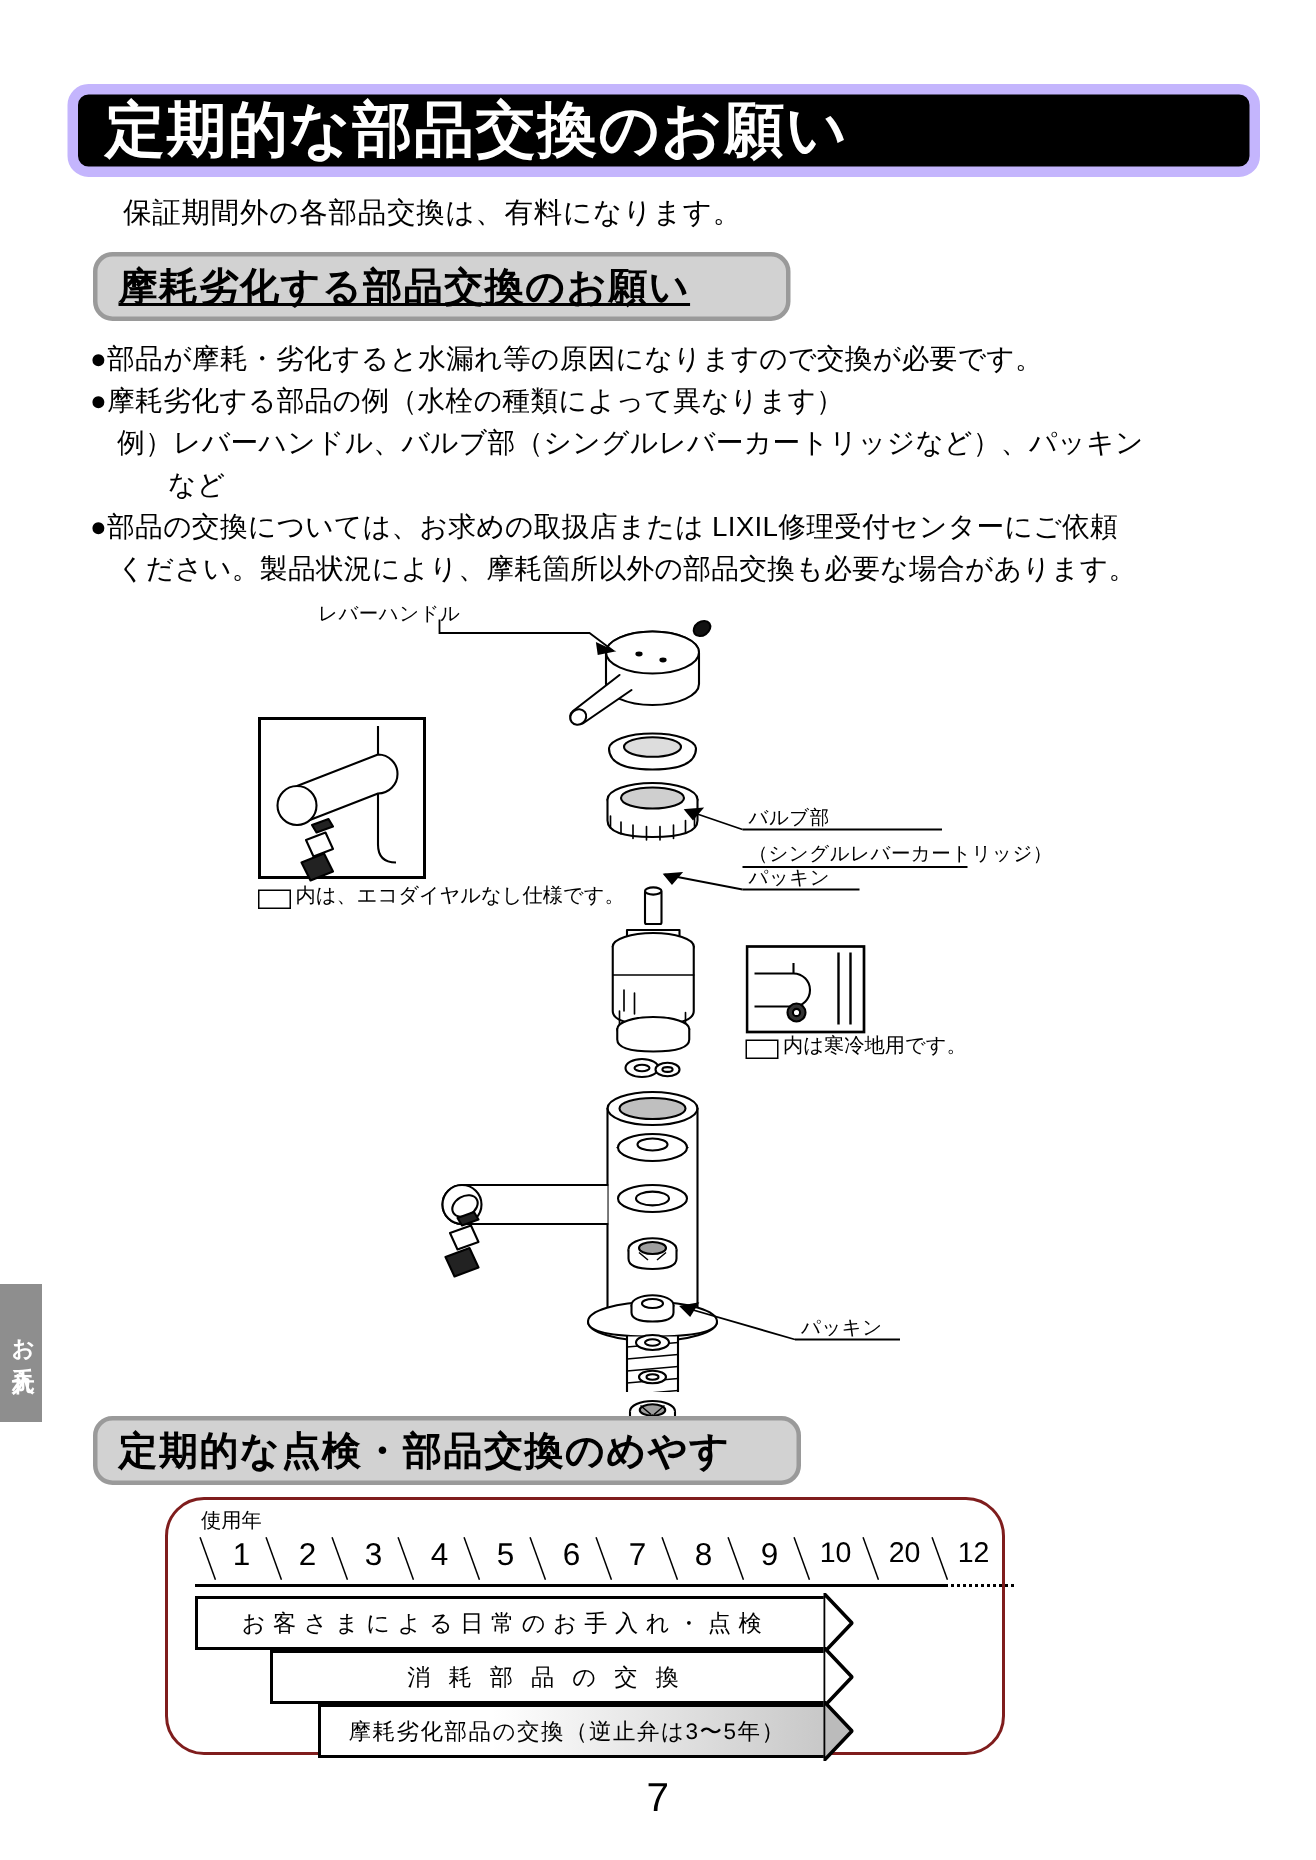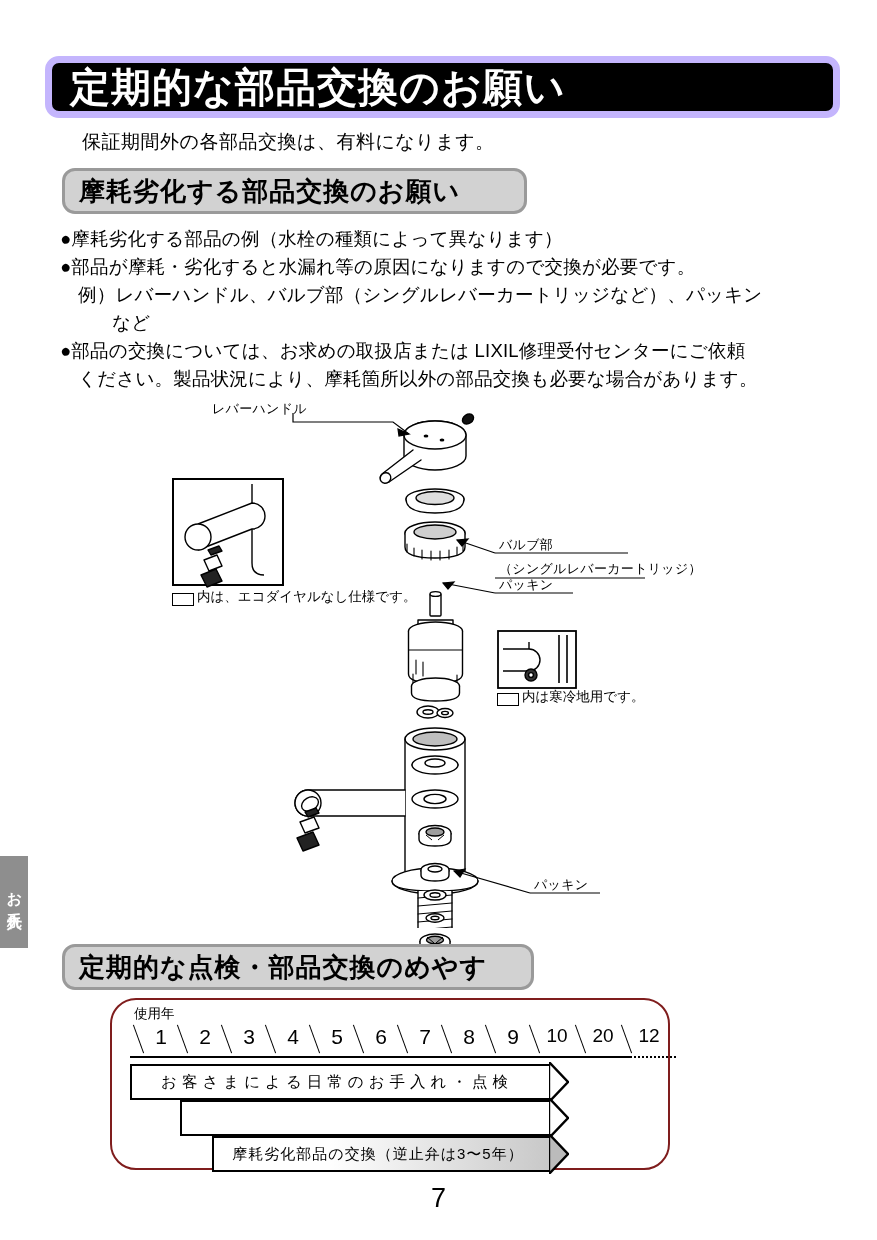--- a/index.html
+++ b/index.html
@@ -65,21 +65,21 @@
     align-items: center;
   }
   .subhead-text {
     font-size: 26px;
     font-weight: bold;
     letter-spacing: 1px;
     padding-left: 14px;
     white-space: nowrap;
     color: #000;
   }
-  #subhead-1 { left: 62px; top: 168px; width: 465px; height: 46px; }
+  #subhead-1 { left: 62px; top: 168px; width: 465px; height: 46px; text-decoration: underline; }
   #subhead-2 { left: 62px; top: 944px; width: 472px; height: 46px; }
 
   
   .bullets {
     position: absolute;
     left: 60px;
     top: 225px;
     width: 790px;
     font-size: 18.5px;
     line-height: 28px;
@@ -278,22 +278,22 @@
     <span class="title-banner-text">定期的な部品交換のお願い</span>
   </div>
 
   <div class="intro-line">保証期間外の各部品交換は、有料になります。</div>
 
   <div class="subhead" id="subhead-1">
     <span class="subhead-text">摩耗劣化する部品交換のお願い</span>
   </div>
 
   <div class="bullets">
+    <span class="bullet-row">●部品が摩耗・劣化すると水漏れ等の原因になりますので交換が必要です。</span>
     <span class="bullet-row">●摩耗劣化する部品の例（水栓の種類によって異なります）</span>
-    <span class="bullet-row">●部品が摩耗・劣化すると水漏れ等の原因になりますので交換が必要です。</span>
     <span class="indent-h">例）レバーハンドル、バルブ部（シングルレバーカートリッジなど）、パッキン</span>
     <span class="indent-2">など</span>
     <span class="bullet-row">●部品の交換については、お求めの取扱店または LIXIL修理受付センターにご依頼</span>
     <span class="indent-h">ください。製品状況により、摩耗箇所以外の部品交換も必要な場合があります。</span>
   </div>
 
   <div id="diagram">
 
     <svg width="580" height="530" viewBox="0 0 580 530">
       <g fill="none" stroke="#000" stroke-width="1.4" stroke-linejoin="round" stroke-linecap="round">
@@ -530,20 +530,21 @@
         <path d="M0 0 L19 20 L0 40 Z" fill="#fff" stroke="#000" stroke-width="2.4"></path>
       </svg>
       <span class="bar-label">お客さまによる日常のお手入れ・点検</span>
     </div>
 
     <div class="bar" id="bar2" style="left:68px; top:100px; width:370px;">
       <div class="bar-body" style="width:370px;"></div>
       <svg class="bar-tip" viewBox="0 0 20 40">
         <path d="M0 0 L19 20 L0 40 Z" fill="#fff" stroke="#000" stroke-width="2.4"></path>
       </svg>
+      <span class="bar-label" style="letter-spacing:12px; padding-left:12px;">消耗部品の交換</span>
     </div>
 
     <div class="bar" id="bar3" style="left:100px; top:136px; width:338px;">
       <div class="bar-body" style="width:338px;"></div>
       <svg class="bar-tip" viewBox="0 0 20 40">
         <path d="M0 0 L19 20 L0 40 Z" fill="#bbbbbb" stroke="#000" stroke-width="2.4"></path>
       </svg>
       <span class="bar-label">摩耗劣化部品の交換（逆止弁は3〜5年）</span>
     </div>
 

